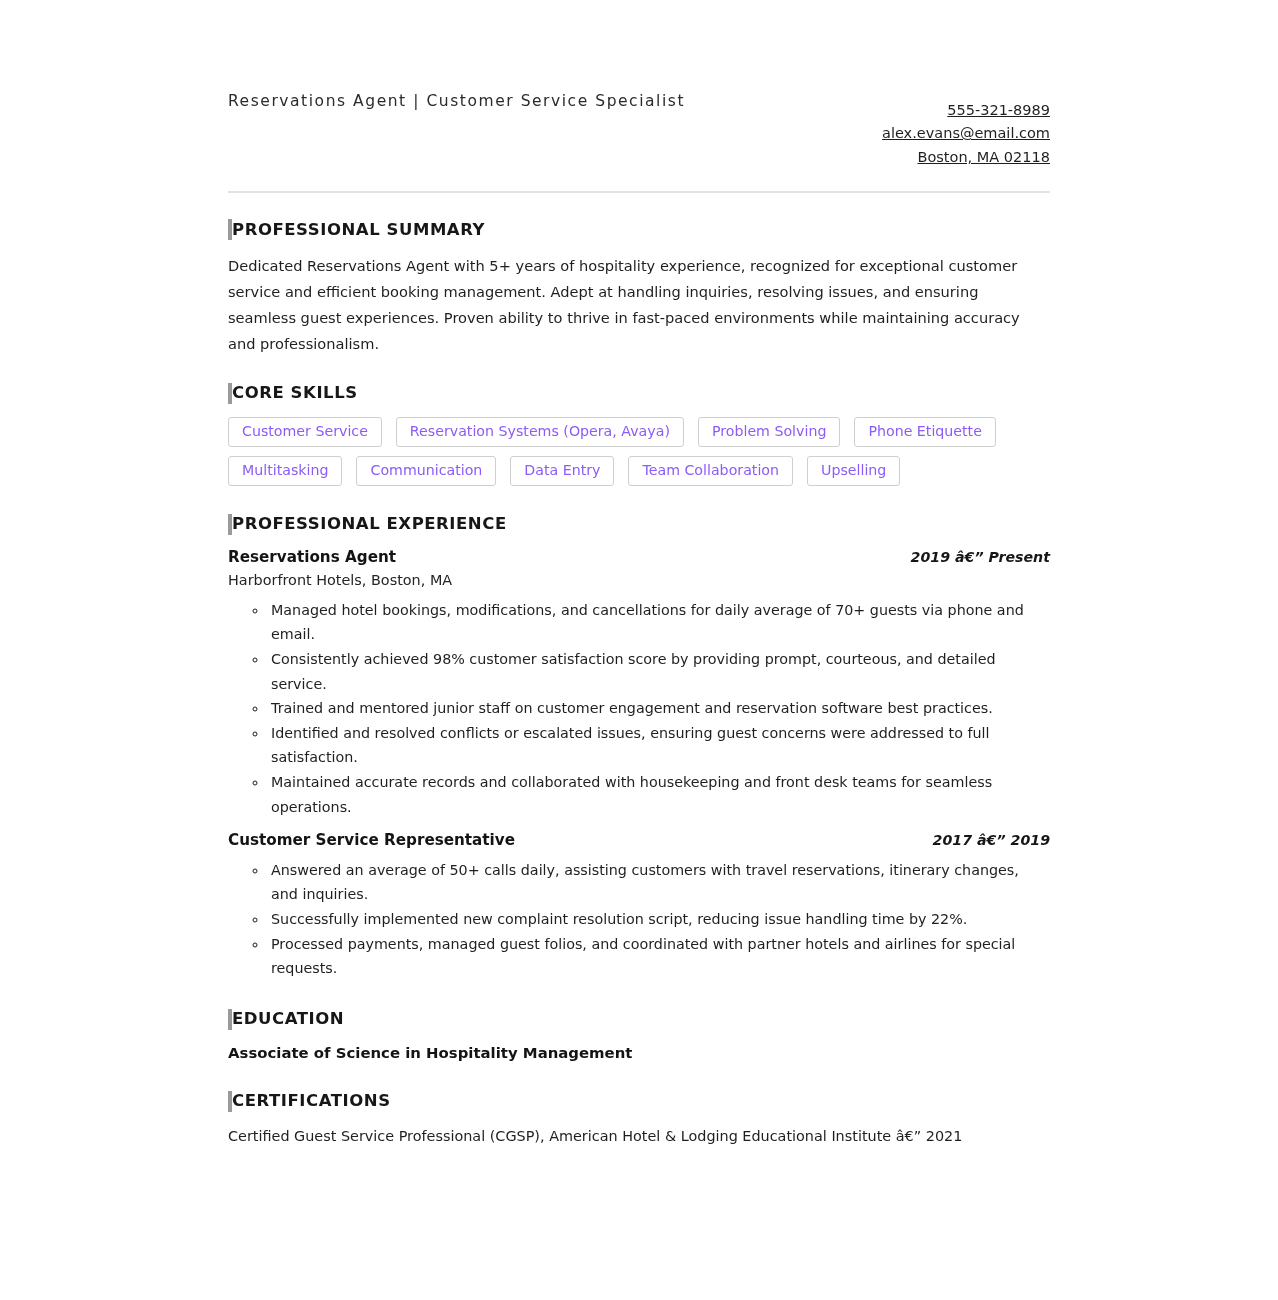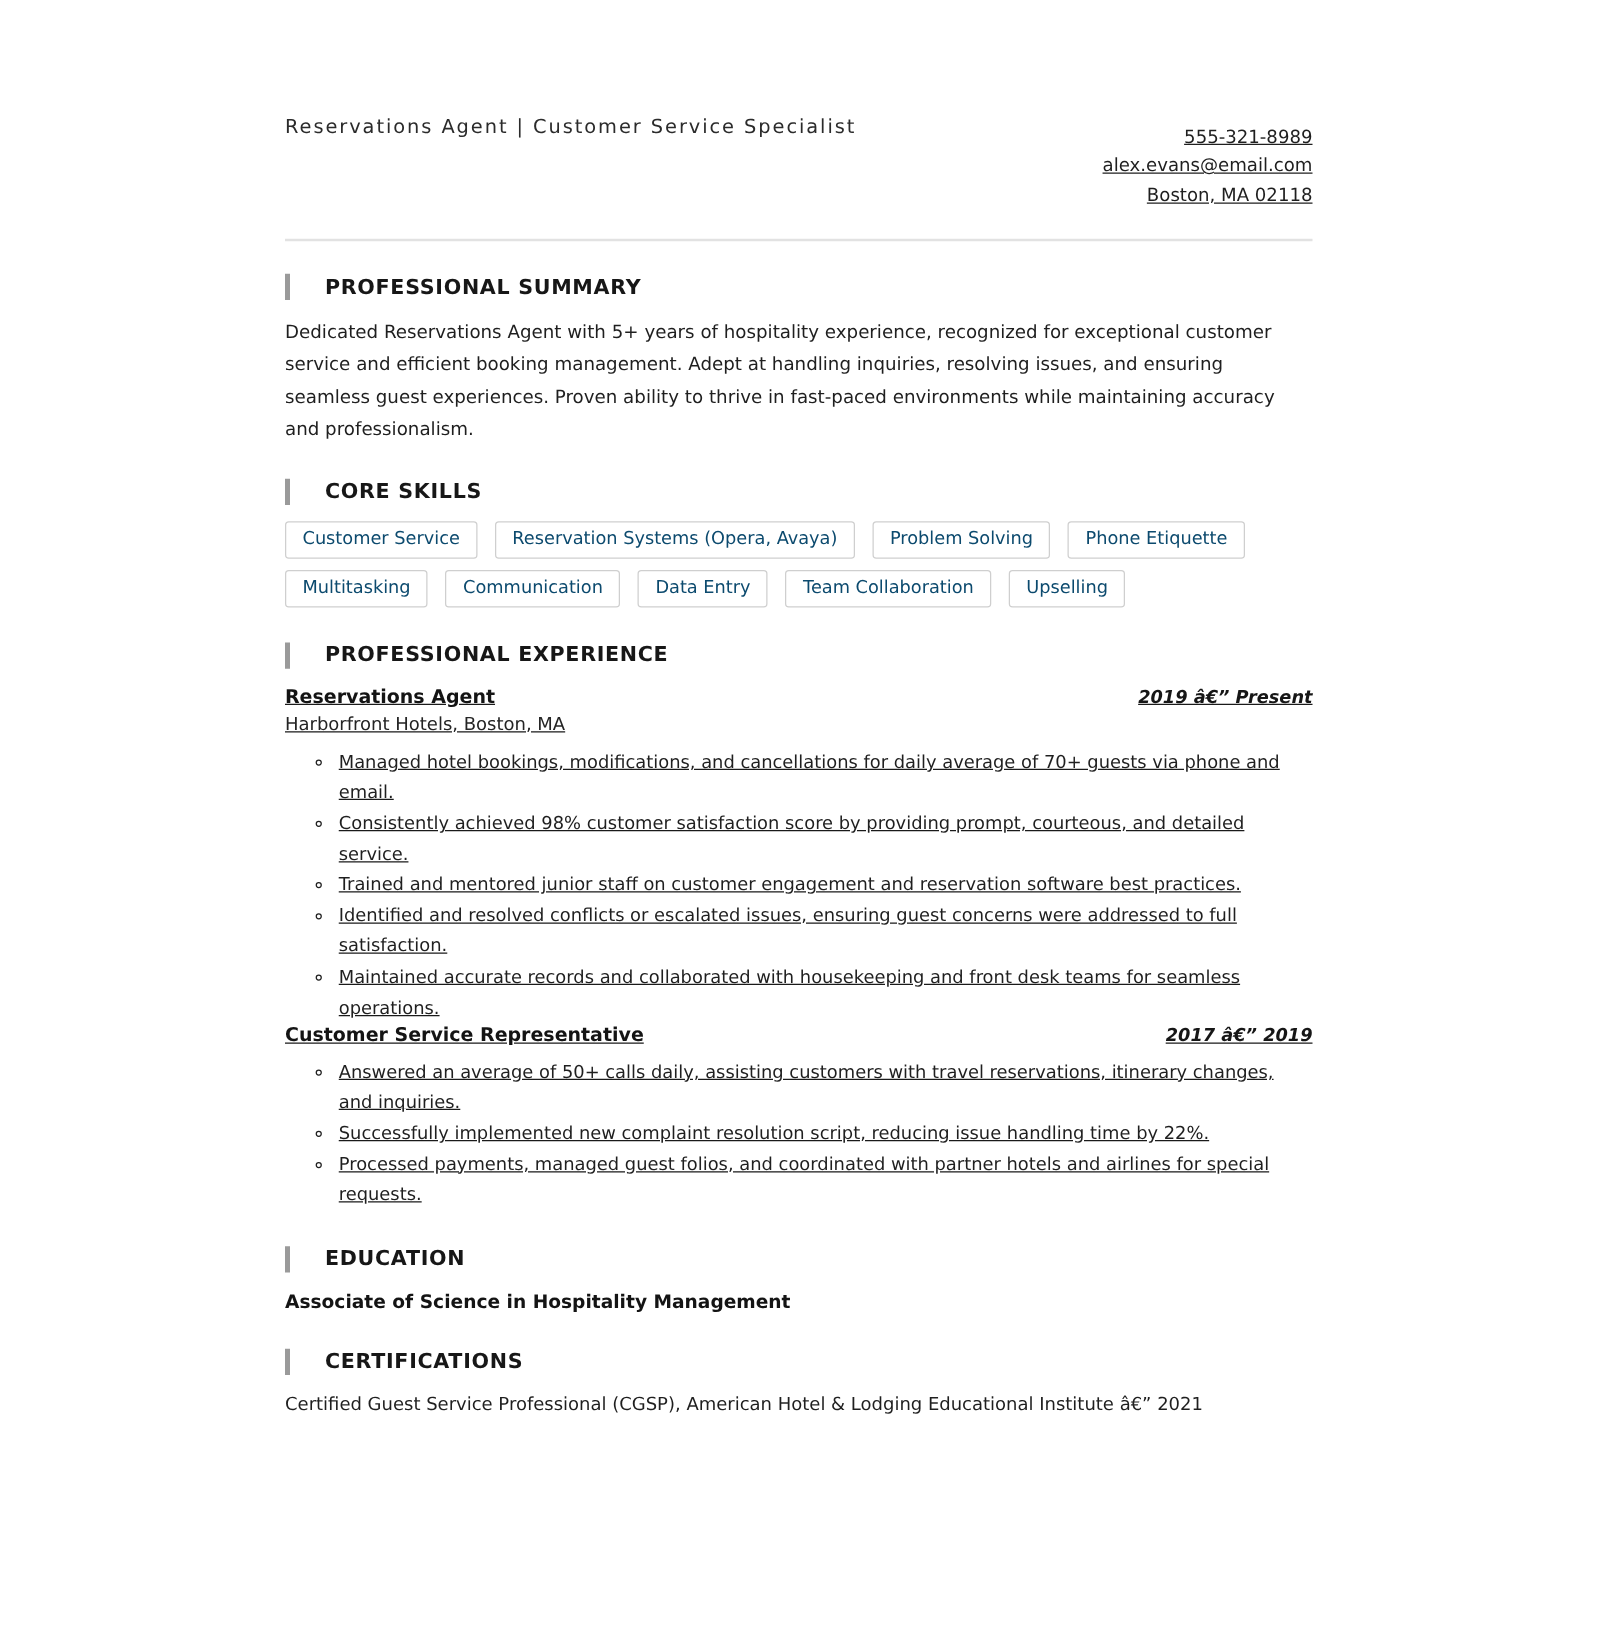--- a/index.html
+++ b/index.html
@@ -62,21 +62,21 @@
     border-top: 2px solid #e2e2e2;
     margin: 22px 0 0 0;
     width: 100%;
   }
 
   
   .section { margin-top: 26px; }
   .section-head {
     display: flex;
     align-items: center;
-    gap: 28px;
+    gap: 0;
     margin-bottom: 13px;
   }
   .accent-bar {
     display: block;
     width: 4px;
     height: 21px;
     background: #9a9a9a;
     flex: 0 0 auto;
   }
   .section-title {
@@ -104,26 +104,26 @@
     max-width: 770px;
     margin-top: 2px;
   }
   .skill-pill {
     border: 1px solid #cfcfcf;
     border-radius: 3px;
     background: #ffffff;
     padding: 5px 13px 6px 13px;
     font-size: 14.2px;
     line-height: 1.2;
-    color: #0c4a6e;
-    white-space: nowrap;
-  }
-
-  
-  .job { margin-top: 0; text-decoration: underline; }
+    color: #8b5cf6;
+    white-space: nowrap;
+  }
+
+  
+  .job { margin-top: 12px; }
   .job:first-of-type { margin-top: 10px; }
   .job-top {
     display: flex;
     justify-content: space-between;
     align-items: baseline;
   }
   .job-title {
     font-size: 15.2px;
     font-weight: 700;
     color: #141414;

